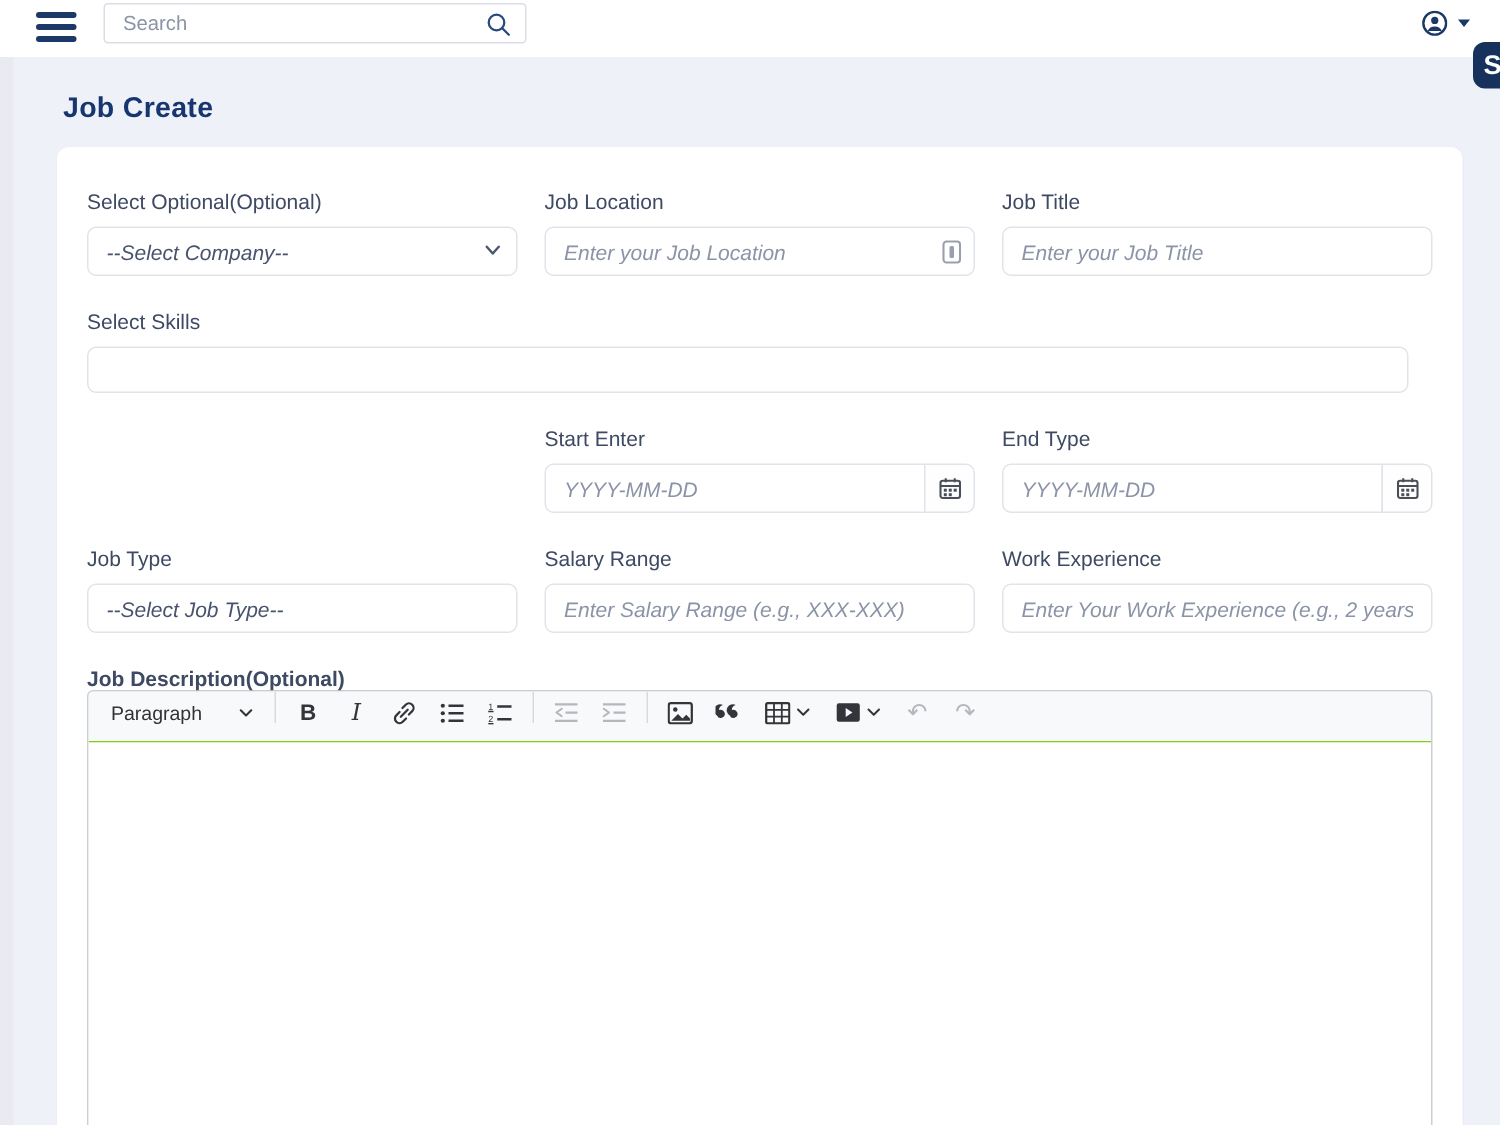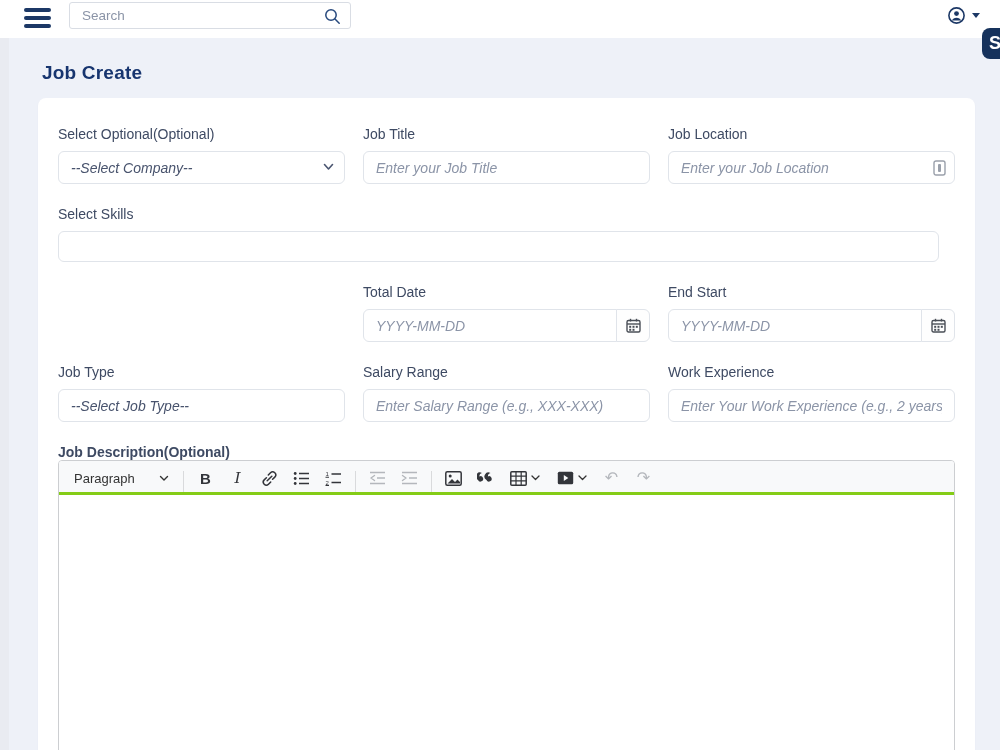--- a/index.html
+++ b/index.html
@@ -65,22 +65,22 @@
   .date-group input { flex: 1; border-radius: 6px 0 0 6px; min-width: 0; }
   .date-addon {
     width: 34px; height: 33px; border: 1px solid #e0e4ea; margin-left: -1px;
     border-radius: 0 6px 6px 0; background: #fefefe; display: flex; align-items: center;
     justify-content: center; cursor: pointer;
   }
   
   .desc-field label { margin-bottom: 0; font-weight: bold; }
   .editor { border: 1px solid #ccced1; border-radius: 4px; overflow: hidden; }
   .toolbar {
-    height: 34px; background: #f8f9fa; border-bottom: 3px solid #84cc16;
-    display: flex; align-items: flex-end; padding: 0 9px; gap: 3px;
+    height: 34px; background: #f8f9fa; border-bottom: 1px solid #84cc16;
+    display: flex; align-items: flex-start; padding: 0 9px; gap: 3px;
   }
   .tb-btn {
     min-width: 29px; height: 28px; display: flex; align-items: center; justify-content: center;
     border-radius: 3px; cursor: pointer; color: #33353a; border: none; background: transparent; gap:4px;
   }
   .tb-btn.disabled { color: #b4b7bc; cursor: default; }
   .tb-sep { width: 1px; height: 21px; background: #d9dadc; margin: 0 4px; }
   .para-dd {
     width: 108px; height: 28px; display: flex; align-items: center; justify-content: space-between;
     padding: 0 7px 0 6px; font-size: 13px; color: #333; cursor: pointer; border-radius: 3px;
@@ -131,64 +131,64 @@
         <div class="select-wrap">
           <select class="control">
             <option>--Select Company--</option>
           </select>
           <svg class="chev" width="11" height="8" viewBox="0 0 11 8">
             <polyline points="1.5,1.5 5.5,6 9.5,1.5" fill="none" stroke="#4a5570" stroke-width="1.6" stroke-linecap="round" stroke-linejoin="round"></polyline>
           </svg>
         </div>
       </div>
       <div class="field">
-        <label>Job Title</label>
-        <input class="control" type="text" placeholder="Enter your Job Title" style="">
-      </div>
-      <div class="field">
         <label>Job Location</label>
         <div class="input-wrap">
           <input class="control" type="text" style="padding-right: 28px;" placeholder="Enter your Job Location">
           <svg class="loc-icon" width="13" height="16" viewBox="0 0 13 16">
             <rect x="1" y="1" width="11" height="14" rx="2" fill="none" stroke="#9aa0ab" stroke-width="1.4"></rect>
             <rect x="5" y="4" width="3" height="8" rx="1" fill="#9aa0ab"></rect>
           </svg>
         </div>
       </div>
+      <div class="field">
+        <label>Job Title</label>
+        <input class="control" type="text" placeholder="Enter your Job Title" style="">
+      </div>
     </div>
 
     <div class="field skills-field">
       <label>Select Skills</label>
       <input class="control" type="text" value="" style="">
     </div>
 
     <div class="form-row">
       <div class="field">
       </div>
       <div class="field">
-        <label>Total Date</label>
+        <label>Start Enter</label>
         <div class="date-group">
           <input class="control" type="text" placeholder="YYYY-MM-DD" style="">
           <div class="date-addon">
             <svg width="15" height="15" viewBox="0 0 15 15">
               <rect x="1" y="2.5" width="13" height="11.5" rx="1.5" fill="none" stroke="#4a4f57" stroke-width="1.4"></rect>
               <line x1="1" y1="6" x2="14" y2="6" stroke="#4a4f57" stroke-width="1.4"></line>
               <line x1="4.5" y1="0.8" x2="4.5" y2="3.5" stroke="#4a4f57" stroke-width="1.4"></line>
               <line x1="10.5" y1="0.8" x2="10.5" y2="3.5" stroke="#4a4f57" stroke-width="1.4"></line>
               <rect x="3.2" y="7.8" width="2" height="2" fill="#4a4f57"></rect>
                 <rect x="6.5" y="7.8" width="2" height="2" fill="#4a4f57"></rect>
                 <rect x="9.8" y="7.8" width="2" height="2" fill="#4a4f57"></rect>
               <rect x="3.2" y="10.8" width="2" height="2" fill="#4a4f57"></rect>
                 <rect x="6.5" y="10.8" width="2" height="2" fill="#4a4f57"></rect>
             </svg>
           </div>
         </div>
       </div>
       <div class="field">
-        <label>End Start</label>
+        <label>End Type</label>
         <div class="date-group">
           <input class="control" type="text" placeholder="YYYY-MM-DD" style="">
           <div class="date-addon">
             <svg width="15" height="15" viewBox="0 0 15 15">
               <rect x="1" y="2.5" width="13" height="11.5" rx="1.5" fill="none" stroke="#4a4f57" stroke-width="1.4"></rect>
               <line x1="1" y1="6" x2="14" y2="6" stroke="#4a4f57" stroke-width="1.4"></line>
               <line x1="4.5" y1="0.8" x2="4.5" y2="3.5" stroke="#4a4f57" stroke-width="1.4"></line>
               <line x1="10.5" y1="0.8" x2="10.5" y2="3.5" stroke="#4a4f57" stroke-width="1.4"></line>
               <rect x="3.2" y="7.8" width="2" height="2" fill="#4a4f57"></rect>
                 <rect x="6.5" y="7.8" width="2" height="2" fill="#4a4f57"></rect>

